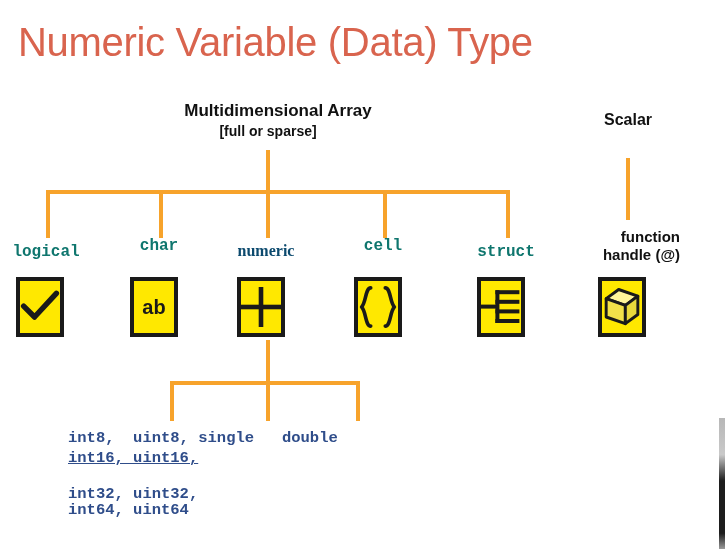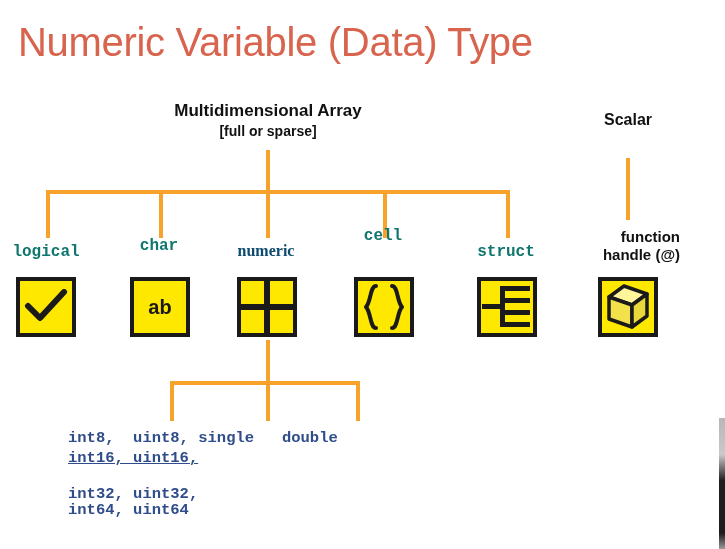--- a/index.html
+++ b/index.html
@@ -37,21 +37,21 @@
   
   .heading {
     position: absolute;
     font-family: "Liberation Sans", sans-serif;
     font-weight: bold;
     color: #111111;
     text-align: center;
     white-space: nowrap;
   }
   #root-title {
-    left: 123px;
+    left: 133px;
     top: 101px;
     width: 290px;
     font-size: 17px;
     line-height: 20px;
   }
   #root-subtitle {
     left: 123px;
     top: 123px;
     width: 290px;
     font-size: 14px;
@@ -96,21 +96,21 @@
     color: #111111;
     font-size: 15px;
     line-height: 18px;
     white-space: normal;
     text-align: right;
   }
 
   
   .icon-box {
     position: absolute;
-    width: 60px;
+    width: 48px;
     height: 60px;
     background: #ffe800;
     border: 4px solid #1a1a1a;
     box-sizing: border-box;
   }
   .icon-inner {
     position: absolute;
     inset: 0;
     display: flex;
     align-items: center;
@@ -166,21 +166,21 @@
   <div class="conn v" style="left:159px; top:190px; height:48px;"></div>
   <div class="conn v" style="left:266px; top:190px; height:48px;"></div>
   <div class="conn v" style="left:383px; top:190px; height:48px;"></div>
   <div class="conn v" style="left:506px; top:190px; height:48px;"></div>
 
   <div class="conn v" style="left:626px; top:158px; height:62px;"></div>
 
   <div class="type-label" style="left:6px; top:242px; width:80px;">logical</div>
   <div class="type-label" style="left:119px; top:236px; width:80px;">char</div>
   <div class="type-label emph" style="left:216px; top:241px; width:100px;">numeric</div>
-  <div class="type-label" style="left:343px; top:226px; width:80px;">cell</div>
+  <div class="type-label" style="left:343px; top:236px; width:80px;">cell</div>
   <div class="type-label" style="left:462px; top:242px; width:88px;">struct</div>
 
   <div class="type-label two-line" style="left:574px; top:228px; width:106px;">function</div>
   <div class="type-label two-line" style="left:574px; top:246px; width:106px;">handle (@)</div>
 
   <div class="icon-box" style="left:16px; top:277px;">
     <div class="icon-inner">
       <svg width="44" height="36" viewBox="0 0 44 36">
         <path d="M4 17 L16 29 L40 3" fill="none" stroke="#1a1a1a" stroke-width="6" stroke-linecap="round" stroke-linejoin="round"></path>
       </svg>

